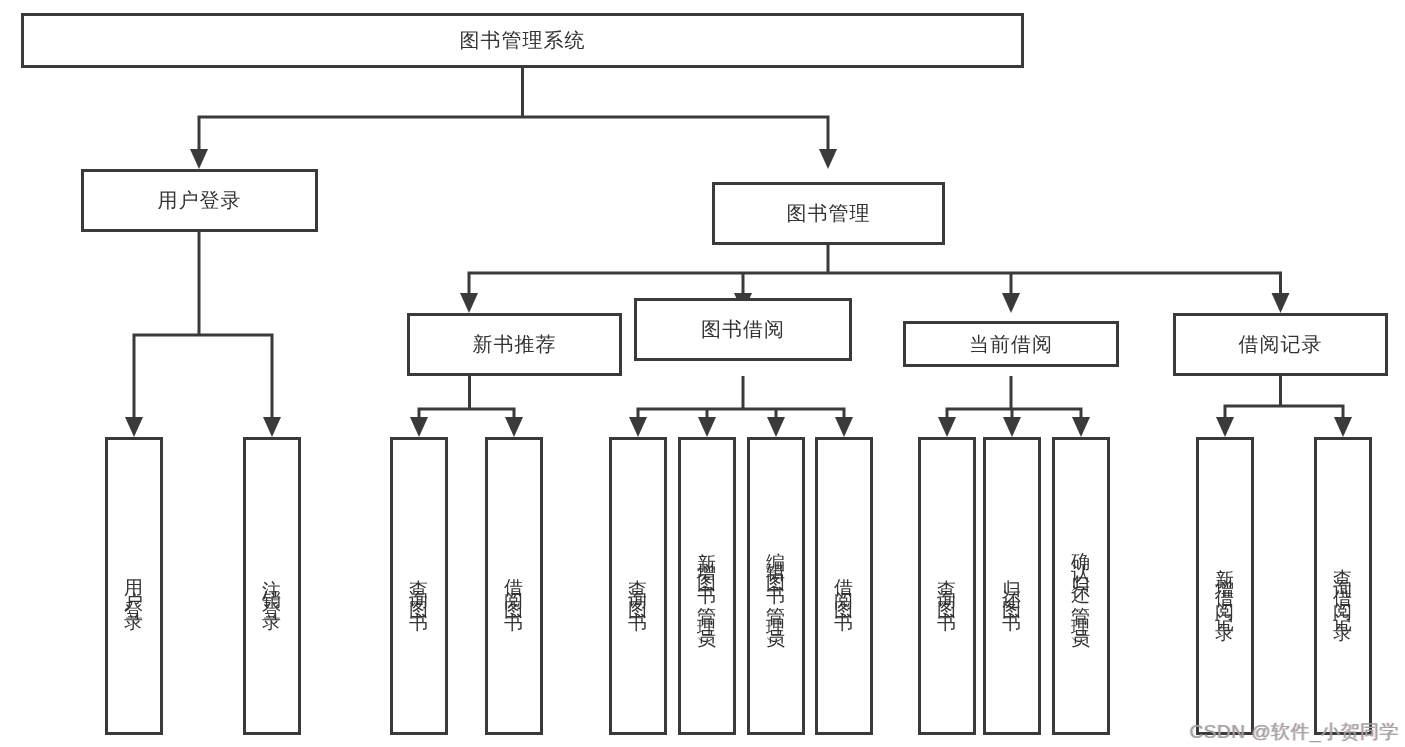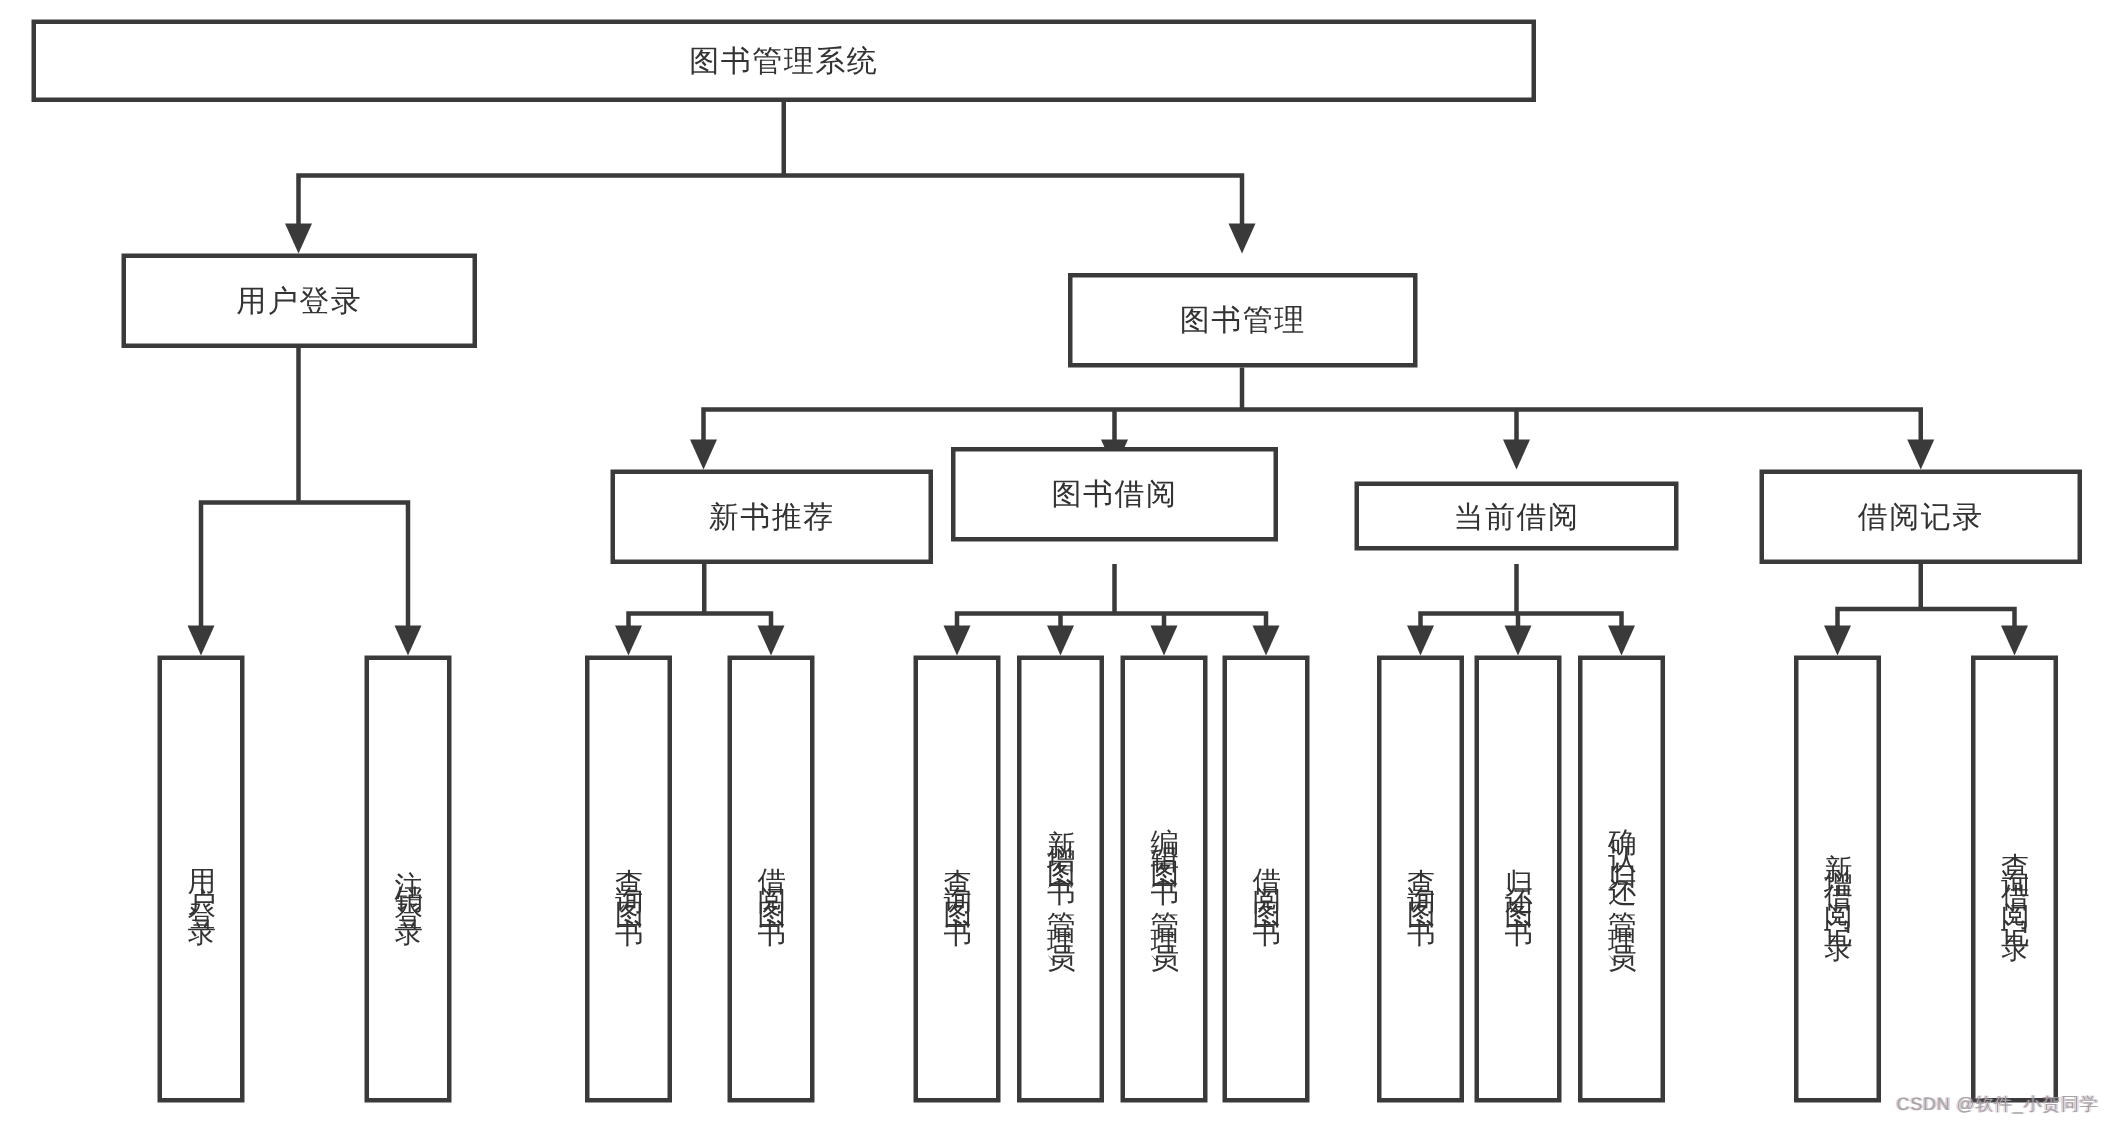--- a/index.html
+++ b/index.html
@@ -51,21 +51,21 @@
     font-size: 19px;
     writing-mode: vertical-rl;
     text-orientation: mixed;
     letter-spacing: 11px;
     line-height: 1;
   }
   .watermark {
     position: absolute;
     right: 6px;
     bottom: 2px;
-    font-size: 12px;
+    font-size: 19px;
     color: #a6a2a2;
     letter-spacing: 0.5px;
     text-shadow: 1px 0 0 rgba(120,140,190,0.35), -1px 0 0 rgba(200,120,120,0.35);
     white-space: nowrap;
   }
 </style>
 </head>
 <body>
 
 <div class="canvas">

